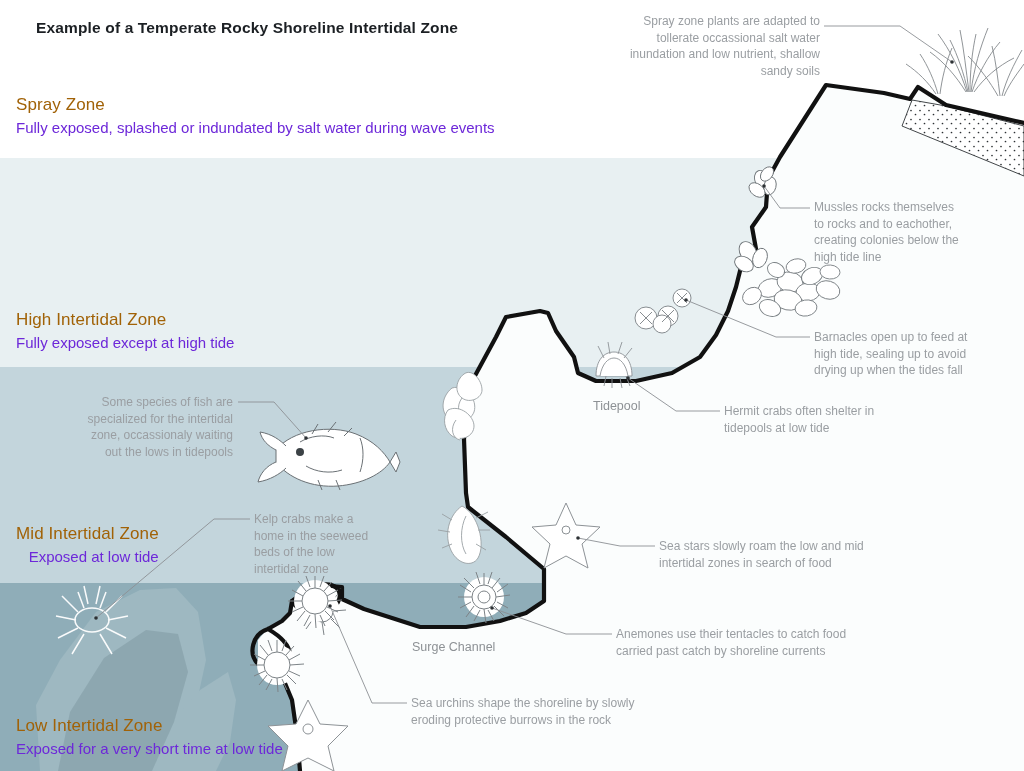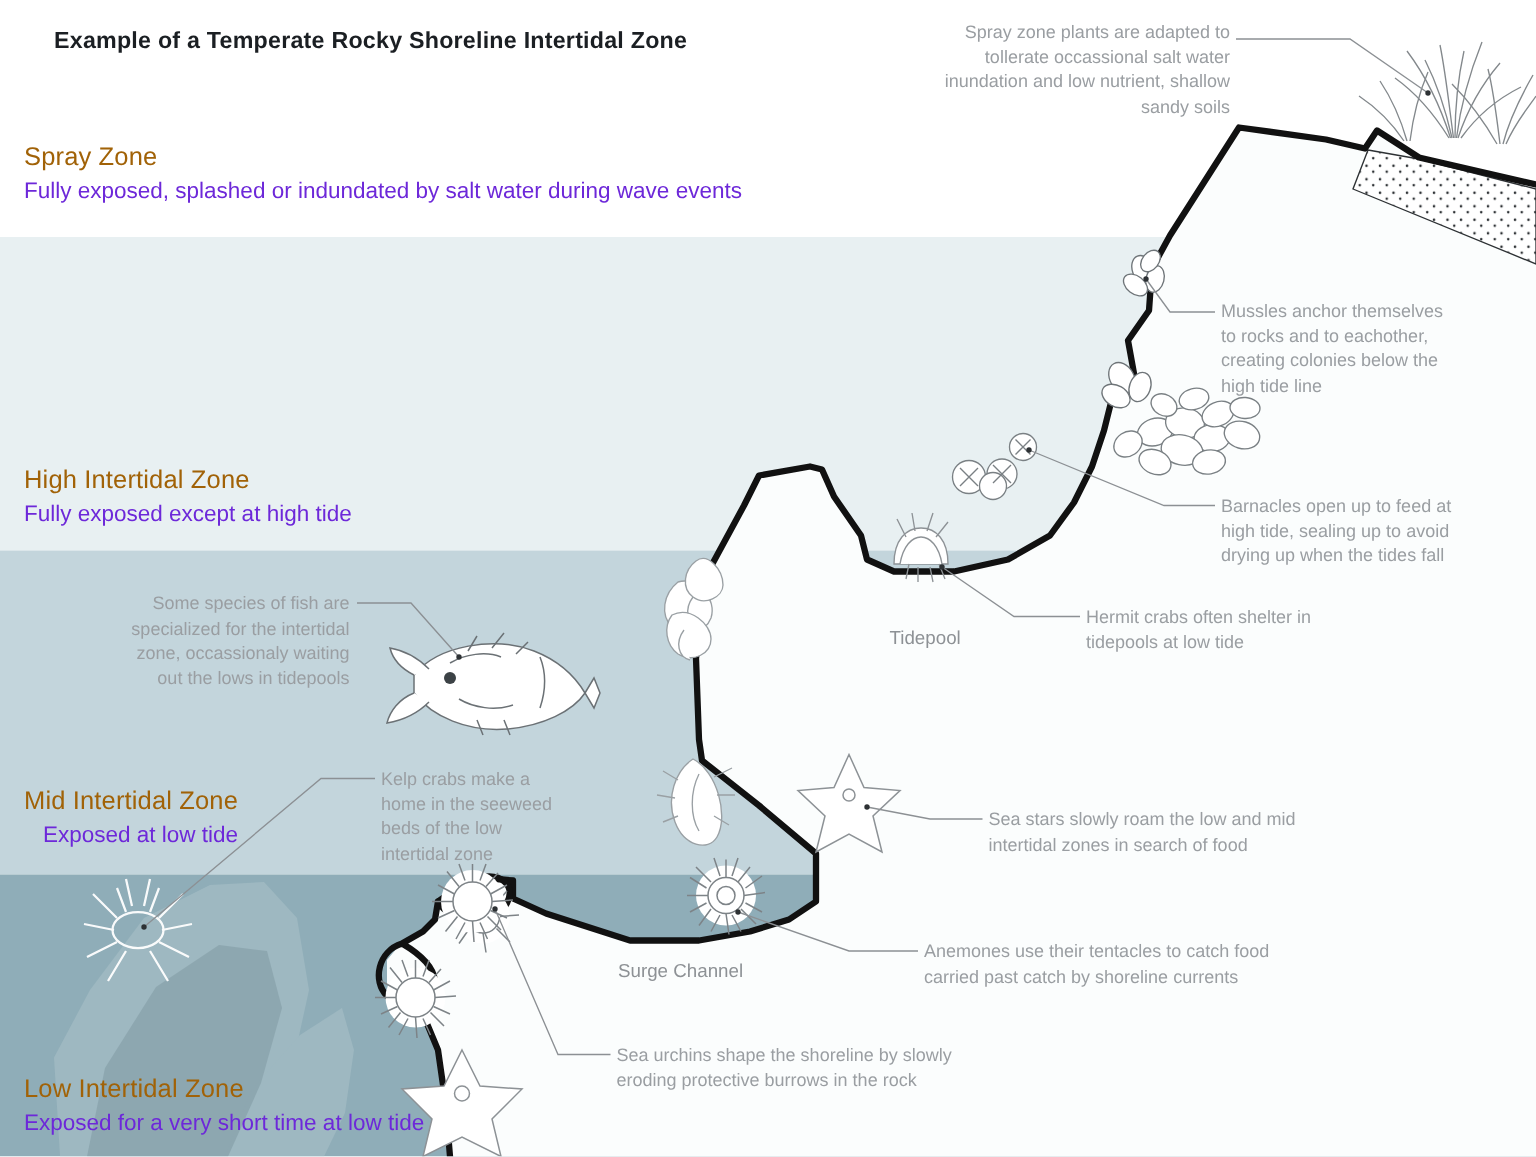--- a/index.html
+++ b/index.html
@@ -325,21 +325,21 @@
   </div>
 
   <div class="anno r" style="left:552px;top:13px;width:268px;">
     <div>Spray zone plants are adapted to</div>
     <div>tollerate occassional salt water</div>
     <div>inundation and low nutrient, shallow</div>
     <div>sandy soils</div>
   </div>
 
   <div class="anno l" style="left:814px;top:199px;width:200px;">
-    <div>Mussles anchor themselves</div>
+    <div>Mussles rocks themselves</div>
     <div>to rocks and to eachother,</div>
     <div>creating colonies below the</div>
     <div>high tide line</div>
   </div>
 
   <div class="anno l" style="left:814px;top:329px;width:205px;">
     <div>Barnacles open up to feed at</div>
     <div>high tide, sealing up to avoid</div>
     <div>drying up when the tides fall</div>
   </div>
@@ -371,16 +371,16 @@
   <div class="anno l" style="left:616px;top:626px;width:295px;">
     <div>Anemones use their tentacles to catch food</div>
     <div>carried past catch by shoreline currents</div>
   </div>
 
   <div class="anno l" style="left:411px;top:695px;width:290px;">
     <div>Sea urchins shape the shoreline by slowly</div>
     <div>eroding protective burrows in the rock</div>
   </div>
 
-  <div class="poolcap" style="left:593px;top:399px;margin-top:19px;">Tidepool</div>
+  <div class="poolcap" style="left:593px;top:399px;">Tidepool</div>
   <div class="poolcap" style="left:412px;top:640px;">Surge Channel</div>
 
 </div>
 
 </body></html>

